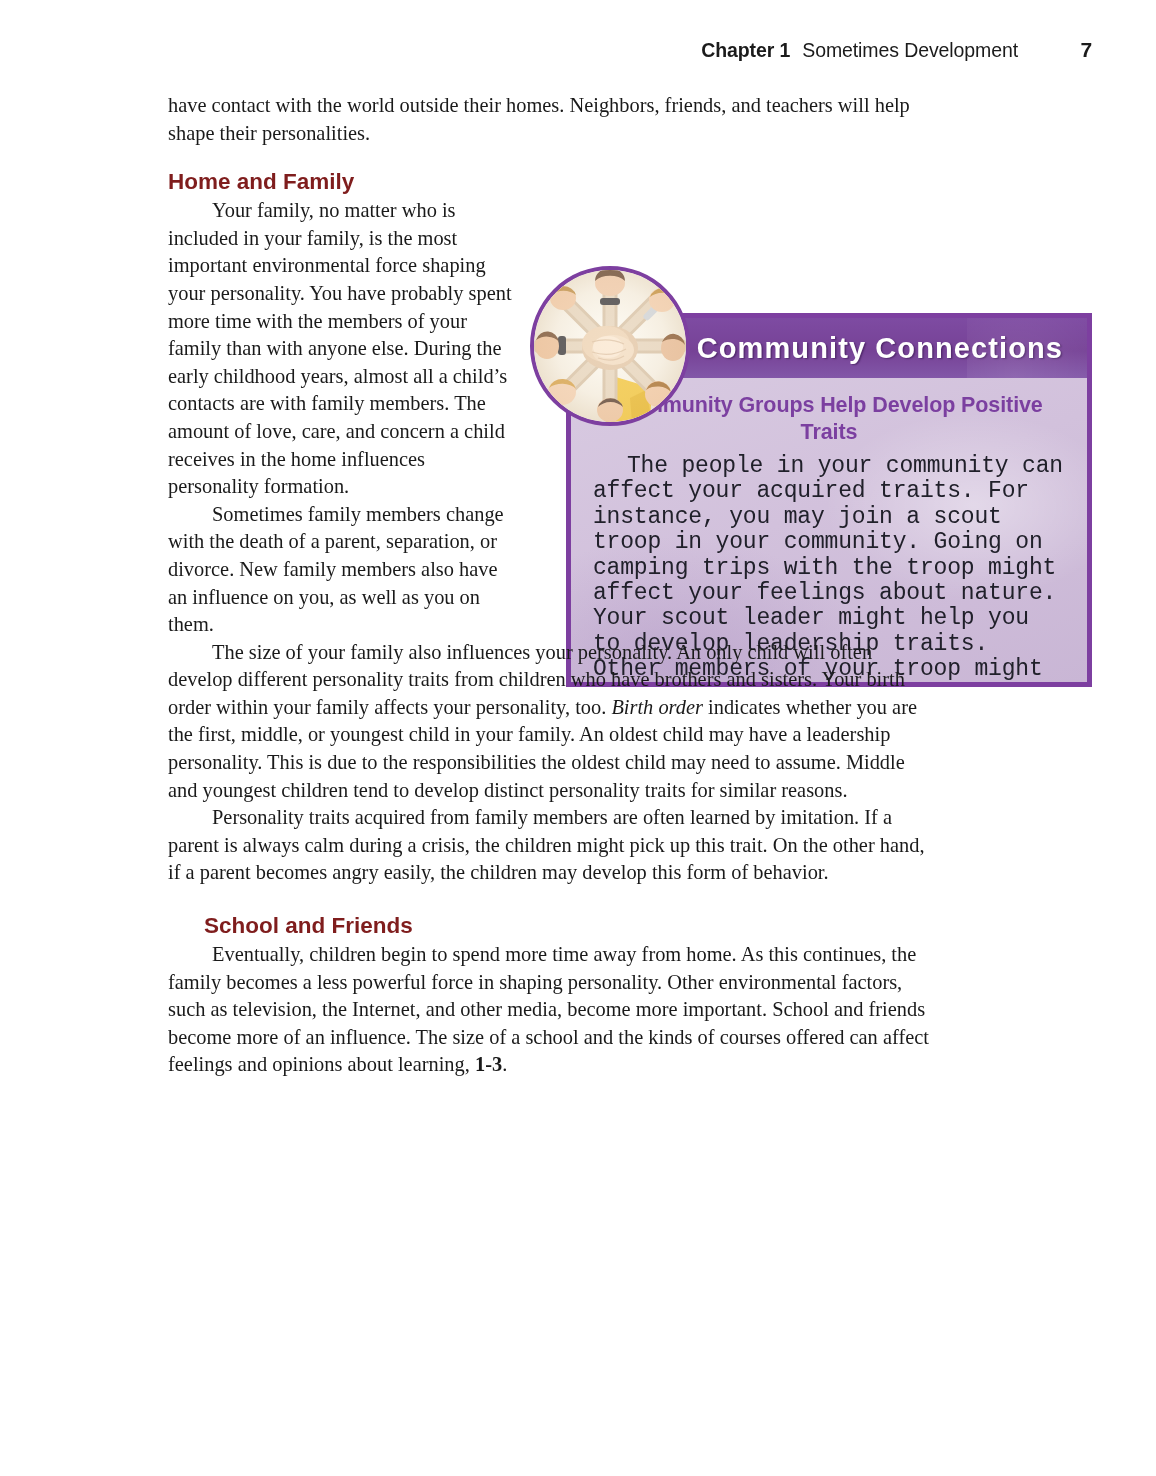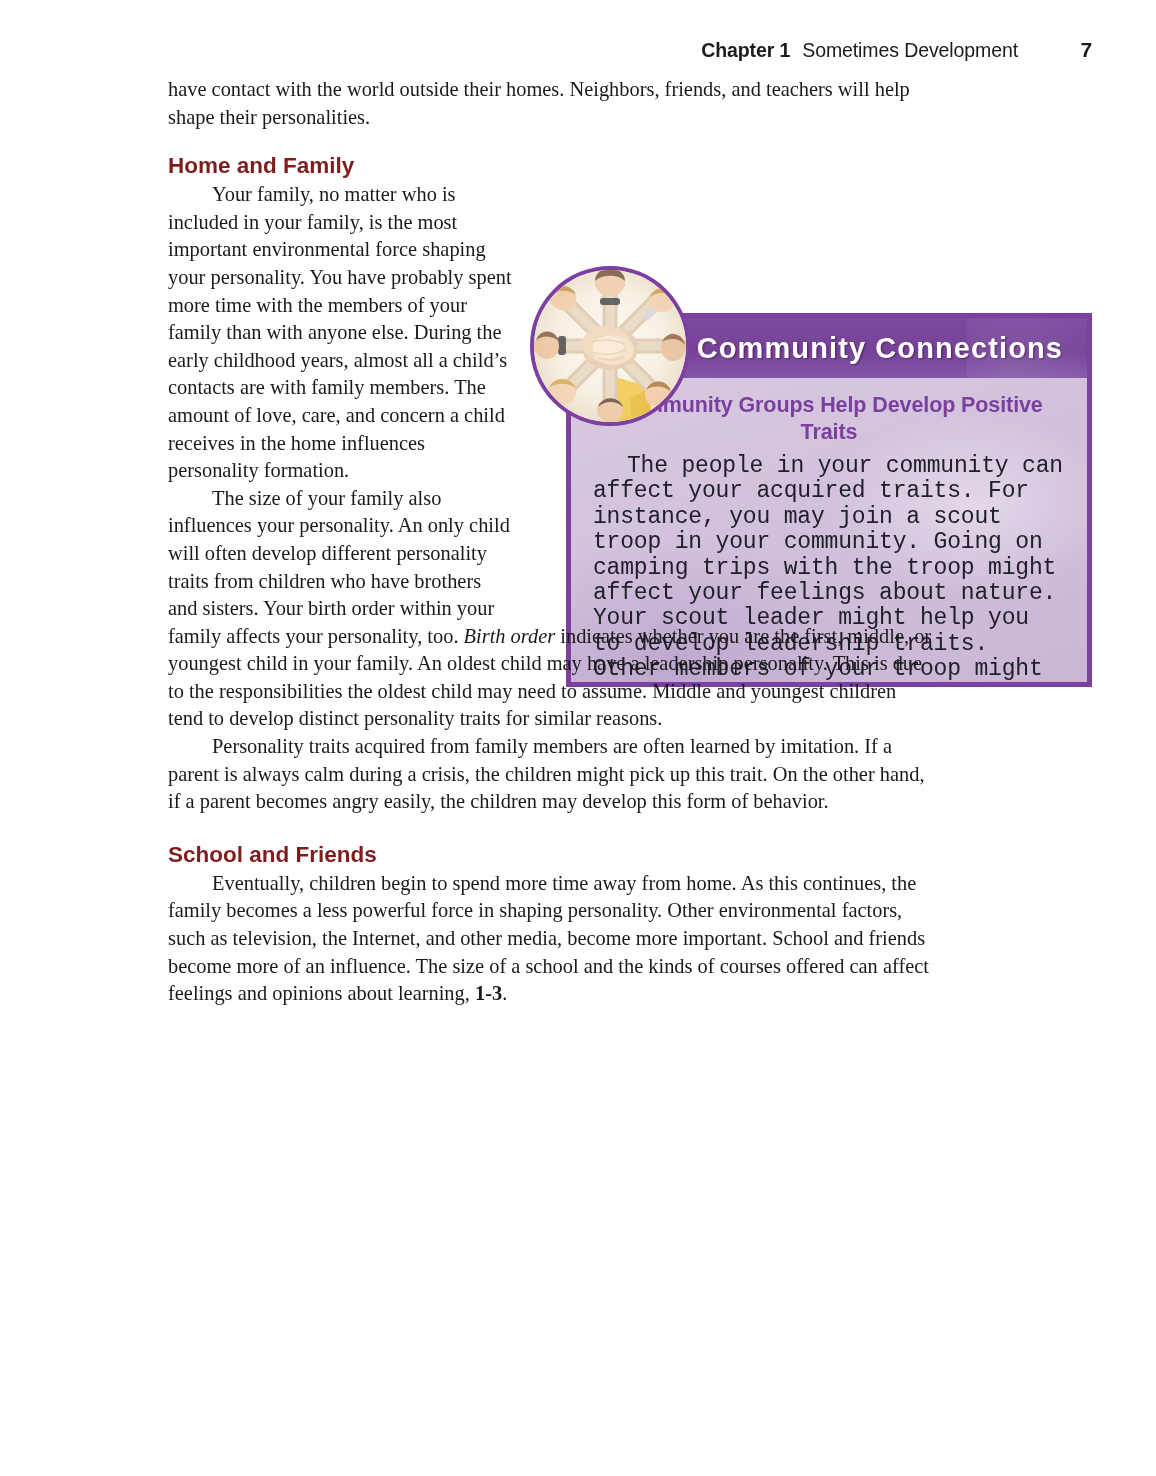--- a/index.html
+++ b/index.html
@@ -42,21 +42,21 @@
     font-weight: bold;
     font-size: 21px;
     margin-left: 56px;
     min-width: 18px;
     text-align: right;
   }
 
   
   .content {
     position: absolute;
-    top: 76px;
+    top: 92px;
     left: 168px;
     width: 764px;
   }
 
   p.body {
     margin: 0;
     font-size: 20.4px;
     line-height: 27.6px;
     text-align: left;
     color: #1a1a1a;
@@ -73,20 +73,21 @@
   h2.section-head {
     font-family: "Liberation Sans", sans-serif;
     font-size: 22.5px;
     font-weight: bold;
     color: #7f1d1d;
     margin: 22px 0 2px 0;
     letter-spacing: 0px;
   }
   h2.section-head.second {
     margin-top: 26px;
+    margin-left: 36px;
   }
 
   
   .sidebar-float {
     float: right;
     width: 420px;
     height: 428px;
     shape-outside: none;
     margin: 0;
   }
@@ -307,20 +308,21 @@
 
   <p class="body">have contact with the world outside their homes. Neighbors, friends, and teachers will help shape their personalities.</p>
 
 
   <h2 class="section-head">Home and Family</h2>
 
   <div class="sidebar-float"></div>
 
   <p class="body indent">Your family, no matter who is included in your family, is the most important environmental force shaping your personality. You have probably spent more time with the members of your family than with anyone else. During the early childhood years, almost all a child’s contacts are with family members. The amount of love, care, and concern a child receives in the home influences personality formation.</p>
 
+  <p class="body indent">Sometimes family members change with the death of a parent, separation, or divorce. New family members also have an influence on you, as well as you on them.</p>
 
   <p class="body indent"><span>The size of your family also influences your personality. An only child will often develop different personality traits from children who have brothers and sisters. Your birth order within your family affects your personality, too. </span><span class="ital">Birth order</span><span> indicates whether you are the first, middle, or youngest child in your family. An oldest child may have a leadership personality. This is due to the responsibilities the oldest child may need to assume. Middle and youngest children tend to develop distinct personality traits for similar reasons.</span></p>
 
   <p class="body indent">Personality traits acquired from family members are often learned by imitation. If a parent is always calm during a crisis, the children might pick up this trait. On the other hand, if a parent becomes angry easily, the children may develop this form of behavior.</p>
 
   <h2 class="section-head second">School and Friends</h2>
 
   <p class="body indent"><span>Eventually, children begin to spend more time away from home. As this continues, the family becomes a less powerful force in shaping personality. Other environmental factors, such as television, the Internet, and other media, become more important. School and friends become more of an influence. The size of a school and the kinds of courses offered can affect feelings and opinions about learning, </span><span class="bold">1-3</span><span>.</span></p>
 
 

